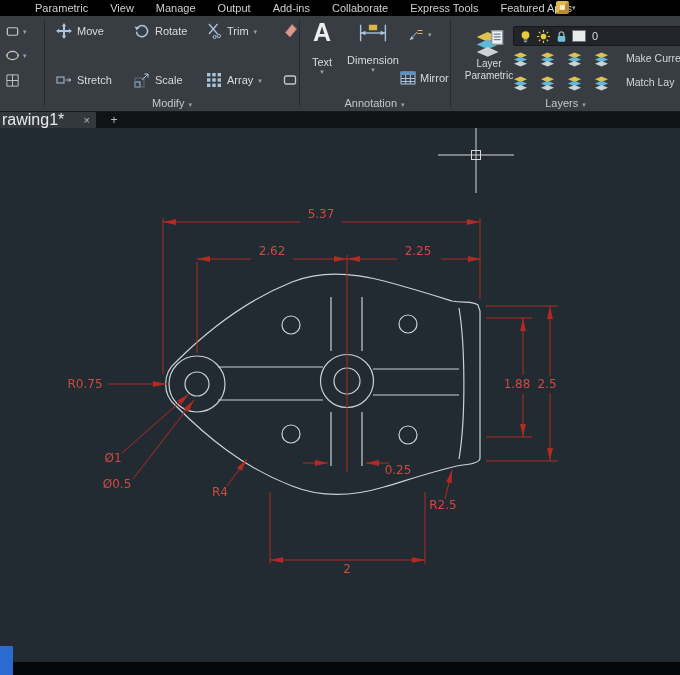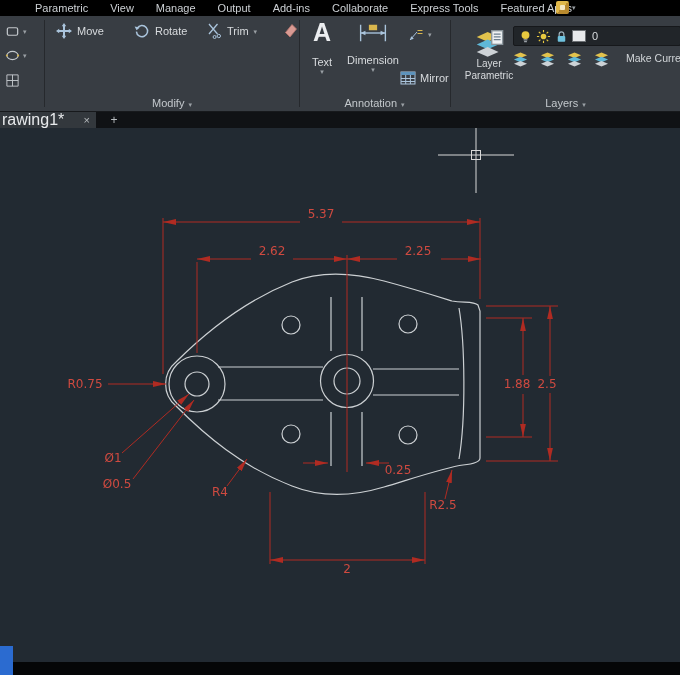--- a/index.html
+++ b/index.html
@@ -238,20 +238,46 @@
           </svg>
         <span class="lbl">Trim</span>
         <span class="dd">▾</span>
       </div>
       <div class="rcell c4">
         <svg class="ic16">
             <use href="#sy-erase"></use>
           </svg>
       </div>
     </div>
+    <div class="rrow" style="top:53px">
+      <div class="rcell c1">
+        <svg class="ic16">
+            <use href="#sy-stretch"></use>
+          </svg>
+        <span class="lbl">Stretch</span>
+      </div>
+      <div class="rcell c2">
+        <svg class="ic16">
+            <use href="#sy-scale"></use>
+          </svg>
+        <span class="lbl">Scale</span>
+      </div>
+      <div class="rcell c3">
+        <svg class="ic16">
+            <use href="#sy-array"></use>
+          </svg>
+        <span class="lbl">Array</span>
+        <span class="dd">▾</span>
+      </div>
+      <div class="rcell c4">
+        <svg class="ic16">
+            <use href="#sy-sq"></use>
+          </svg>
+      </div>
+    </div>
     <div class="plabel">
       <span>Modify</span><span class="dd">▾</span>
     </div>
   </div>
   <div class="vsep" style="left:299px"></div>
 
   <div class="panel" style="left:300px;width:149px">
     <div class="vbtn" style="left:4px;top:2px;width:36px">
       <span class="bigA">A</span>
       <span class="lbl">Text</span>
@@ -310,20 +336,35 @@
       <svg class="ic15">
           <use href="#sy-layers"></use>
         </svg>
       <svg class="ic15">
           <use href="#sy-layers"></use>
         </svg>
       <svg class="ic15">
           <use href="#sy-layers"></use>
         </svg>
       <span class="lbl">Make Curre</span>
+    </div>
+    <div class="lrow" style="top:60px">
+      <svg class="ic15">
+          <use href="#sy-layers"></use>
+        </svg>
+      <svg class="ic15">
+          <use href="#sy-layers"></use>
+        </svg>
+      <svg class="ic15">
+          <use href="#sy-layers"></use>
+        </svg>
+      <svg class="ic15">
+          <use href="#sy-layers"></use>
+        </svg>
+      <span class="lbl">Match Lay</span>
     </div>
     <div class="plabel">
       <span>Layers</span><span class="dd">▾</span>
     </div>
   </div>
 </div>
 
 <div class="tabbar">
   <div class="dtab">
     <span class="lbl">rawing1*</span>

